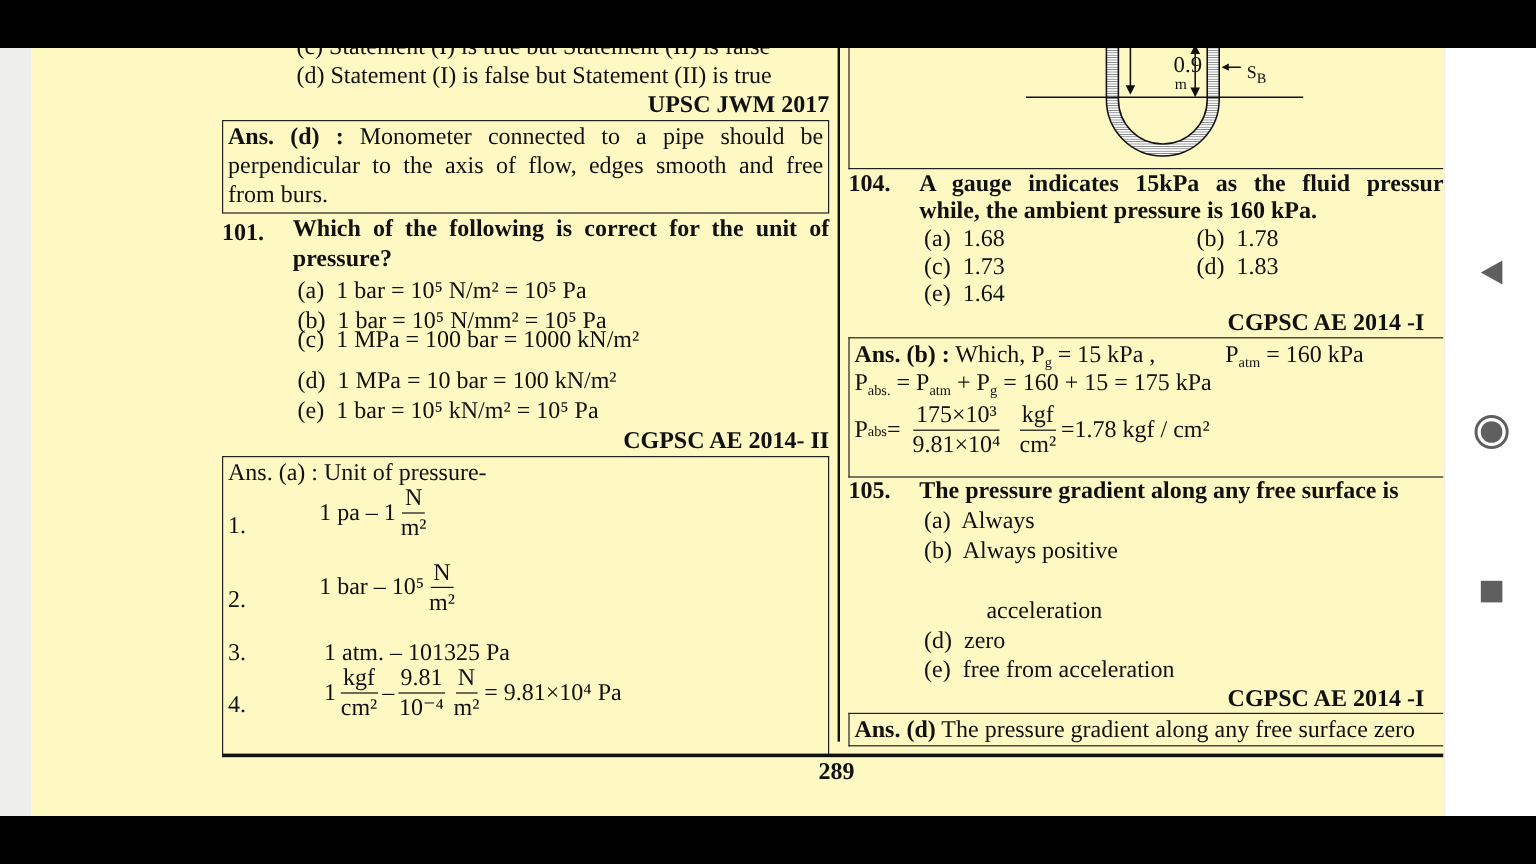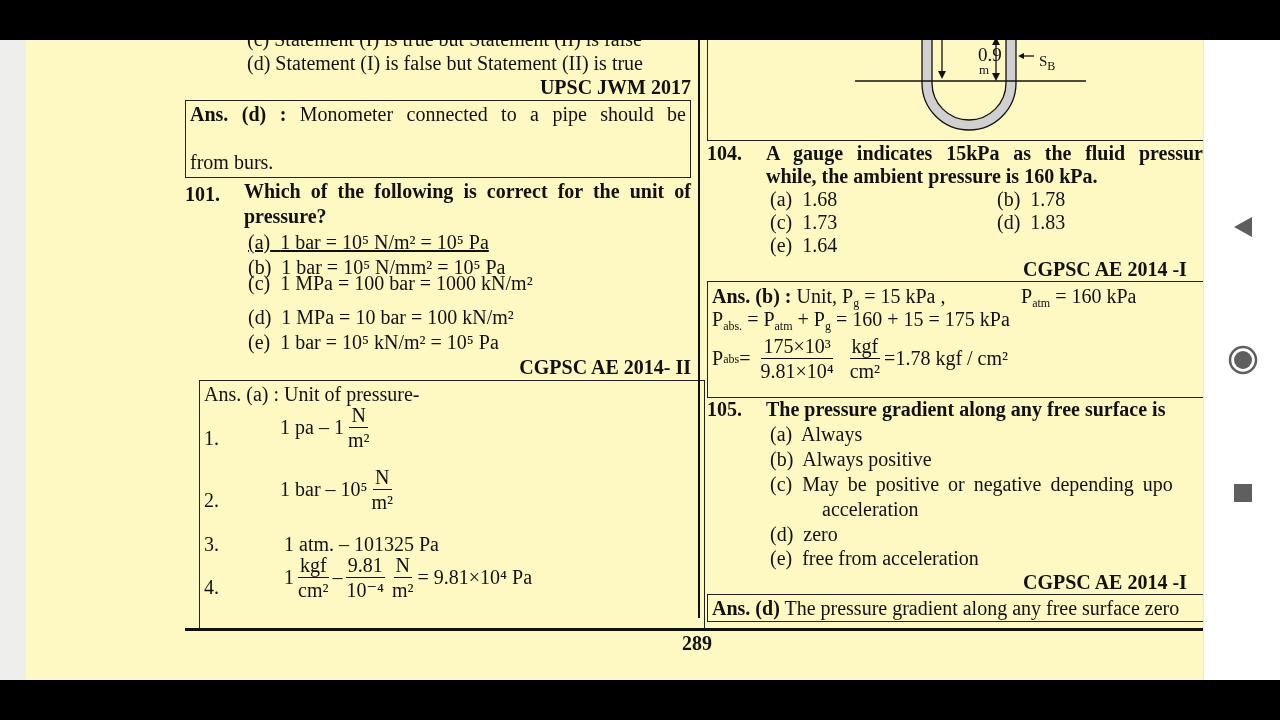--- a/index.html
+++ b/index.html
@@ -47,28 +47,29 @@
 
     <div class="abs t" style="left:221px; top:-12px;">(c)  Statement (I) is true but Statement (II) is false</div>
     <div class="abs t" style="left:221px; top:12px;">(d)  Statement (I) is false but Statement (II) is true</div>
     <div class="abs t b" style="right:512px; top:36px;">UPSC JWM 2017</div>
 
     <div class="box" style="left:159px; top:60px; width:506px; height:78px;">
       <div class="t justify" style="position:absolute; left:4px; right:4px; top:2px;">
         <span class="b">Ans. (d) :</span>
         <span>Monometer connected to a pipe should be</span>
       </div>
+      <div class="t justify" style="position:absolute; left:4px; right:4px; top:26px;">perpendicular to the axis of flow, edges smooth and free</div>
       <div class="t" style="position:absolute; left:4px; top:50px;">from burs.</div>
     </div>
 
     <div class="abs t b" style="left:159px; top:143px;">101.</div>
     <div class="abs t b justify" style="left:218px; top:140px; width:447px;">Which of the following is correct for the unit of</div>
     <div class="abs t b" style="left:218px; top:165px;">pressure?</div>
 
-    <div class="abs t" style="left:222px; top:191px;text-decoration:underline;">
+    <div class="abs t" style="left:222px; top:191px;">
       <span>(a)</span>&nbsp;
       <span>1 bar = 10⁵ N/m² = 10⁵ Pa</span>
     </div>
     <div class="abs t" style="left:222px; top:216px;">
       <span>(b)</span>&nbsp;
       <span>1 bar = 10⁵ N/mm² = 10⁵ Pa</span>
     </div>
     <div class="abs t" style="left:222px; top:232px;">
       <span>(c)</span>&nbsp;
       <span>1 MPa = 100 bar = 1000 kN/m²</span>
@@ -76,21 +77,21 @@
     <div class="abs t" style="left:222px; top:266px;">
       <span>(d)</span>&nbsp;
       <span>1 MPa = 10 bar = 100 kN/m²</span>
     </div>
     <div class="abs t" style="left:222px; top:291px;">
       <span>(e)</span>&nbsp;
       <span>1 bar = 10⁵ kN/m² = 10⁵ Pa</span>
     </div>
     <div class="abs t b" style="right:512px; top:316px;">CGPSC AE 2014- II</div>
 
-    <div class="box" style="left:159px; top:340px; width:506px; height:250px; border-bottom:none;margin-left:14px;">
+    <div class="box" style="left:159px; top:340px; width:506px; height:250px; border-bottom:none;">
       <div class="t" style="position:absolute; left:4px; top:2px;">Ans. (a) : Unit of pressure-</div>
 
       <div class="t" style="position:absolute; left:4px; top:46px;">1.</div>
       <div class="t" style="position:absolute; left:80px; top:22px; display:flex; align-items:center;">
         <span>1 pa – 1</span>
         <span class="frac">
           <span class="num">N</span>
           <span class="den">m²</span>
         </span>
       </div>
@@ -177,21 +178,21 @@
     </div>
     <div class="abs t" style="left:744px; top:194px;">
       <span>(e)</span>&nbsp;
       <span>1.64</span>
     </div>
     <div class="abs t b" style="left:997px; top:218px;">CGPSC AE 2014 -I</div>
 
     <div class="box" style="left:681px; top:241px; width:500px; height:117px; border-right:none;">
       <div class="t" style="position:absolute; left:4px; top:3px;">
         <span class="b">Ans. (b) :</span>
-        <span>Unit, P</span><sub>g</sub><span> = 15 kPa ,</span>
+        <span>Which, P</span><sub>g</sub><span> = 15 kPa ,</span>
       </div>
       <div class="t" style="position:absolute; left:313px; top:3px;">
         <span>P</span><sub>atm</sub><span> = 160 kPa</span>
       </div>
       <div class="t" style="position:absolute; left:4px; top:26px;">
         <span>P</span><sub>abs.</sub><span> = P</span><sub>atm</sub><span> + P</span><sub>g</sub><span> = 160 + 15 = 175 kPa</span>
       </div>
       <div class="t" style="position:absolute; left:4px; top:52px; display:flex; align-items:center;">
         <span>P</span>
           <sub>abs</sub>
@@ -212,24 +213,20 @@
     <div class="abs t b" style="left:740px; top:358px;">The pressure gradient along any free surface is</div>
 
     <div class="abs t" style="left:744px; top:383px;">
       <span>(a)</span>&nbsp;
       <span>Always</span>
     </div>
     <div class="abs t" style="left:744px; top:408px;">
       <span>(b)</span>&nbsp;
       <span>Always positive</span>
     </div>
-    <div class="abs t" style="left:744px; top:433px;">
-      <span>(c)</span>&nbsp;
-      <span style="word-spacing:4px;">May be positive or negative depending upo</span>
-    </div>
     <div class="abs t" style="left:796px; top:458px;">acceleration</div>
     <div class="abs t" style="left:744px; top:483px;">
       <span>(d)</span>&nbsp;
       <span>zero</span>
     </div>
     <div class="abs t" style="left:744px; top:507px;">
       <span>(e)</span>&nbsp;
       <span>free from acceleration</span>
     </div>
     <div class="abs t b" style="left:997px; top:531px;">CGPSC AE 2014 -I</div>

